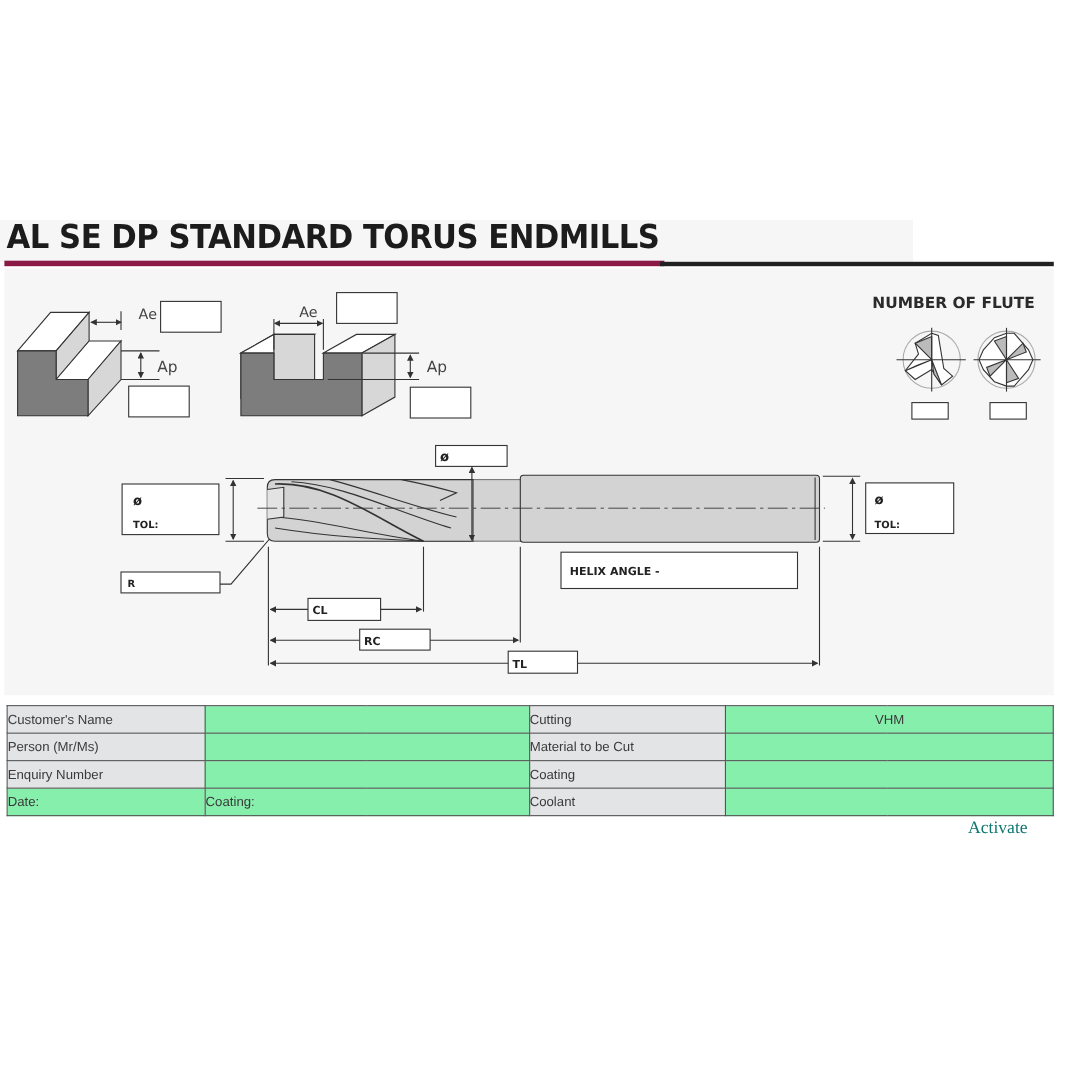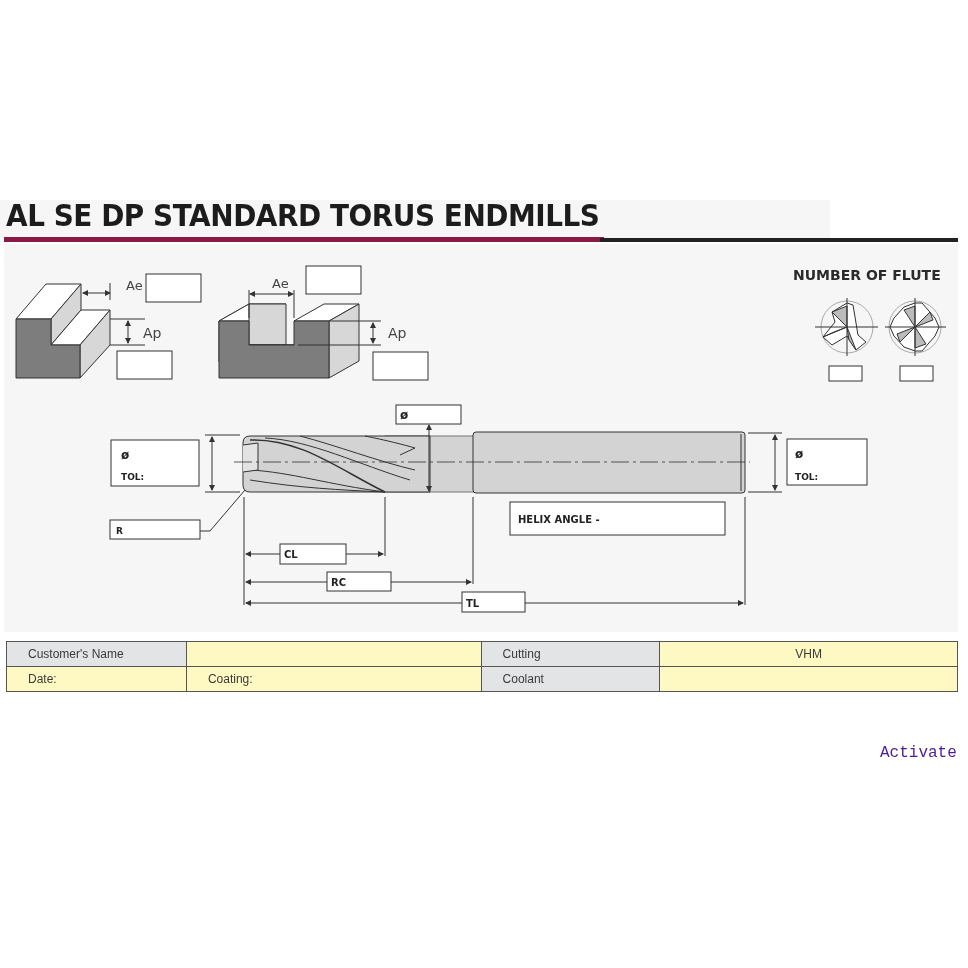--- a/index.html
+++ b/index.html
@@ -21,28 +21,28 @@
     position: absolute; left: 4px; top: 244px; width: 954px; height: 388px; background: #f6f6f6;
   }
   svg text { font-family: "DejaVu Sans", sans-serif; }
   .diagram { position: absolute; left: 0; top: 0; }
 
   .form {
     position: absolute; left: 6px; top: 641px; width: 952px; border-collapse: collapse;
     font-size: 12px; color: #3a3a3a;
   }
   .form td {
-    border: 1px solid #555; height: 24px; padding: 0 21px; font-family: "Liberation Sans", sans-serif;
+    border: 1px solid #555; height: 24px; padding: 0 0; font-family: "Liberation Sans", sans-serif;
     white-space: nowrap;
   }
   .form td.lbl { background: #e3e4e6; }
-  .form td.val { background: #fef9c3; }
+  .form td.val { background: #86efac; }
   .watermark {
-    position: absolute; left: 880px; top: 744px; font-size: 16px; color: #4c1d95;
-    font-family: Liberation Mono, monospace;
+    position: absolute; left: 880px; top: 744px; font-size: 16px; color: #0f766e;
+    font-family: Liberation Serif, serif;
   }
 </style>
 </head>
 <body>
 
 <div class="header-band"></div>
 <div class="title">AL SE DP STANDARD TORUS ENDMILLS</div>
 <div class="rule-red"></div>
 <div class="rule-black"></div>
 
@@ -198,20 +198,32 @@
       <col style="width:151px">
   </colgroup>
   <tbody>
       <tr>
     <td class="lbl">Customer's Name</td>
     <td class="val" colspan="2"></td>
     <td class="lbl">Cutting</td>
     <td class="val" colspan="2" style="text-align:center">VHM</td>
   </tr>
   <tr>
+    <td class="lbl">Person (Mr/Ms)</td>
+    <td class="val" colspan="2"></td>
+    <td class="lbl">Material to be Cut</td>
+    <td class="val" colspan="2"></td>
+  </tr>
+  <tr>
+    <td class="lbl">Enquiry Number</td>
+    <td class="val" colspan="2"></td>
+    <td class="lbl">Coating</td>
+    <td class="val" colspan="2"></td>
+  </tr>
+  <tr>
     <td class="val">Date:</td>
     <td class="val" colspan="2">Coating:</td>
     <td class="lbl">Coolant</td>
     <td class="val" colspan="2"></td>
   </tr>
 </tbody>
   </table>
 
 <div class="watermark">Activate</div>
 

